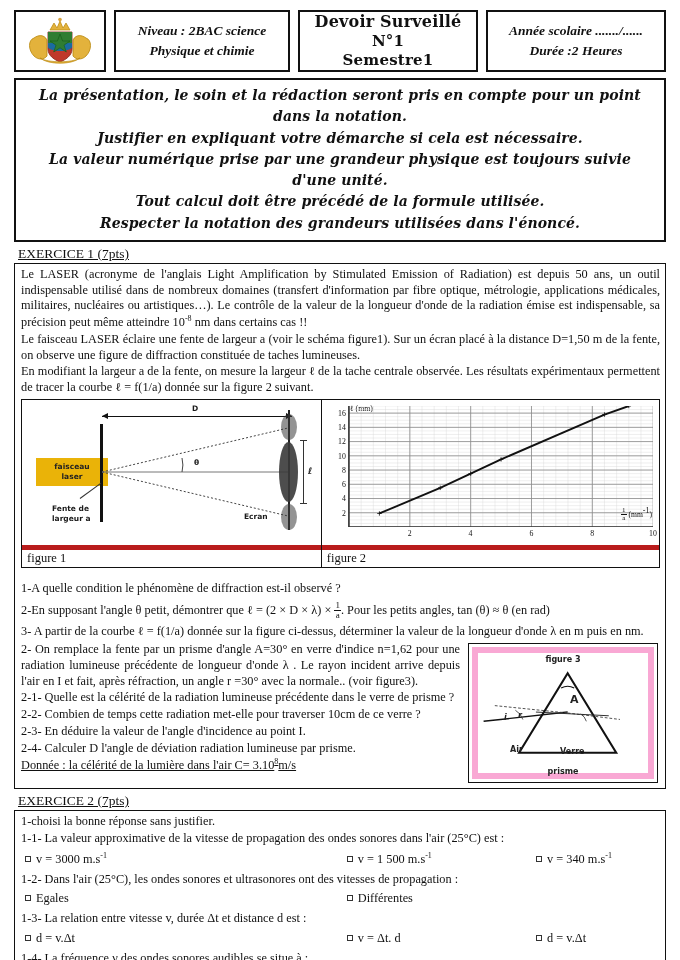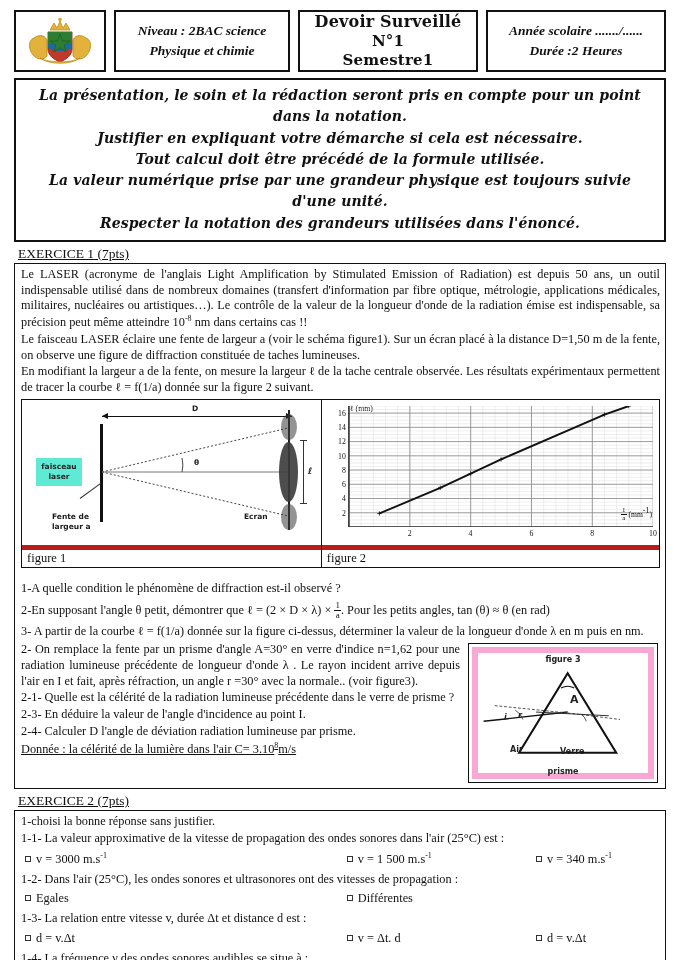--- a/index.html
+++ b/index.html
@@ -44,22 +44,22 @@
   
   .fig-table { width:100%; border-collapse:collapse; margin:3px 0 0 0; }
   .fig-table td { border:1px solid #111; vertical-align:top; padding:0; }
   .fig-cap { font-size:12.5px; padding:1px 5px; border-top:5px solid #b91c1c; }
   .fig1-cell { width:47%; }
 
   
   .fig1 { position:relative; width:100%; height:145px; background:#fff; }
   .fig1 .lbl { position:absolute; font-family:"DejaVu Sans", sans-serif;
                font-size:7.5px; font-weight:bold; color:#1a1a1a; }
-  .beam-box { position:absolute; left:14px; top:58px; width:46px; height:28px;
-              background:#5eead4; display:flex; flex-direction:column;
+  .beam-box { position:absolute; left:14px; top:58px; width:72px; height:28px;
+              background:#eab308; display:flex; flex-direction:column;
               align-items:center; justify-content:center; }
   .beam-box span { font-family:"DejaVu Sans", sans-serif; font-size:7.5px;
                    font-weight:bold; color:#222; line-height:1.25; }
   .slit { position:absolute; left:78px; top:24px; width:3px; height:98px; background:#111; }
   .dim-line { position:absolute; left:80px; top:16px; width:190px; height:1px; background:#111; }
   .dim-line:before, .dim-line:after { content:""; position:absolute; top:-3px;
       border-top:3.5px solid transparent; border-bottom:3.5px solid transparent; }
   .dim-line:before { left:0; border-right:6px solid #111; }
   .dim-line:after { right:0; border-left:6px solid #111; }
   .screen-line { position:absolute; left:266px; top:10px; width:2px; height:120px; background:#222;}
@@ -140,22 +140,22 @@
 
     <div class="hbox hbox-annee">
       <div>Année scolaire ......./......</div>
       <div>Durée :2 Heures</div>
     </div>
   </div>
 
   <div class="instructions">
     <div>La présentation, le soin et la rédaction seront pris en compte pour un point dans la notation.</div>
     <div>Justifier en expliquant votre démarche si cela est nécessaire.</div>
+    <div>La valeur numérique prise par une grandeur physique est toujours suivie d'une unité.</div>
     <div>Tout calcul doit être précédé de la formule utilisée.</div>
-    <div>La valeur numérique prise par une grandeur physique est toujours suivie d'une unité.</div>
     <div>Respecter la notation des grandeurs utilisées dans l'énoncé.</div>
   </div>
 
   <div class="ex-title">EXERCICE 1 (7pts)</div>
 
   <div class="ex-box">
 
     <p class="ptxt just">
       <span>Le LASER (acronyme de l'anglais Light Amplification by Stimulated Emission of Radiation) est depuis 50 ans, un outil indispensable utilisé dans de nombreux domaines (transfert d'information par fibre optique, métrologie, applications médicales, militaires, nucléaires ou artistiques…). Le contrôle de la valeur de la longueur d'onde de la radiation émise est indispensable, sa précision peut même atteindre 10</span><sup>-8</sup><span> nm dans certains cas !!</span>
     </p>
@@ -170,21 +170,21 @@
             <div class="dim-line"></div>
             <div class="lbl" style="left:170px; top:4px;">D</div>
 
             <div class="beam-box">
               <span>faisceau</span>
               <span>laser</span>
             </div>
 
             <div class="slit"></div>
             <div class="ptr" style="left:58px; top:98px; width:26px; transform:rotate(-36deg);"></div>
-            <div class="lbl" style="left:30px; top:112px; line-height:1.3;">
+            <div class="lbl" style="left:30px; top:104px; line-height:1.3;">
               <span>Fente de</span><br>
               <span>largeur a</span>
             </div>
 
             <svg width="100%" height="145" style="position:absolute;left:0;top:0;" aria-hidden="true">
               <line x1="80" y1="72" x2="266" y2="28" stroke="#444" stroke-width="1" stroke-dasharray="2,2"></line>
               <line x1="80" y1="72" x2="266" y2="116" stroke="#444" stroke-width="1" stroke-dasharray="2,2"></line>
               <line x1="80" y1="72" x2="268" y2="72" stroke="#777" stroke-width="1"></line>
               <path d="M160 72 A 28 28 0 0 0 160 58" fill="none" stroke="#444" stroke-width="1"></path>
             </svg>
@@ -332,20 +332,21 @@
         <div class="t" style="left:26px; top:60px; font-style:italic;">i</div>
         <div class="t" style="left:40px; top:58px; font-style:italic;">r</div>
         <div class="t" style="left:32px; top:92px;">Air</div>
         <div class="t" style="left:82px; top:94px;">Verre</div>
         <div class="t" style="left:50%; top:114px; transform:translateX(-50%);">prisme</div>
       </div>
     </div>
 
     <p class="ptxt just" style="margin-top:2px;">2- On remplace la fente par un prisme d'angle A=30° en verre d'indice n=1,62 pour une radiation lumineuse précédente de longueur d'onde   λ .  Le rayon incident arrive depuis l'air en I et fait, après réfraction, un angle r =30° avec la normale.. (voir figure3).</p>
     <p class="ptxt">2-1- Quelle est la célérité de la radiation lumineuse précédente dans le verre de prisme ?</p>
+    <p class="ptxt">2-2- Combien de temps cette radiation met-elle pour traverser 10cm de ce verre ?</p>
     <p class="ptxt">2-3- En déduire la valeur de l'angle d'incidence au point I.</p>
     <p class="ptxt">2-4- Calculer D l'angle de déviation radiation lumineuse par prisme.</p>
     <p class="ptxt">
       <span class="under">Donnée : la célérité de la lumière dans l'air C= 3.10</span><sup class="under">8</sup><span class="under">m/s</span>
     </p>
     <div style="clear:both"></div>
   </div>
 
   <div class="ex-title">EXERCICE 2 (7pts)</div>
 

